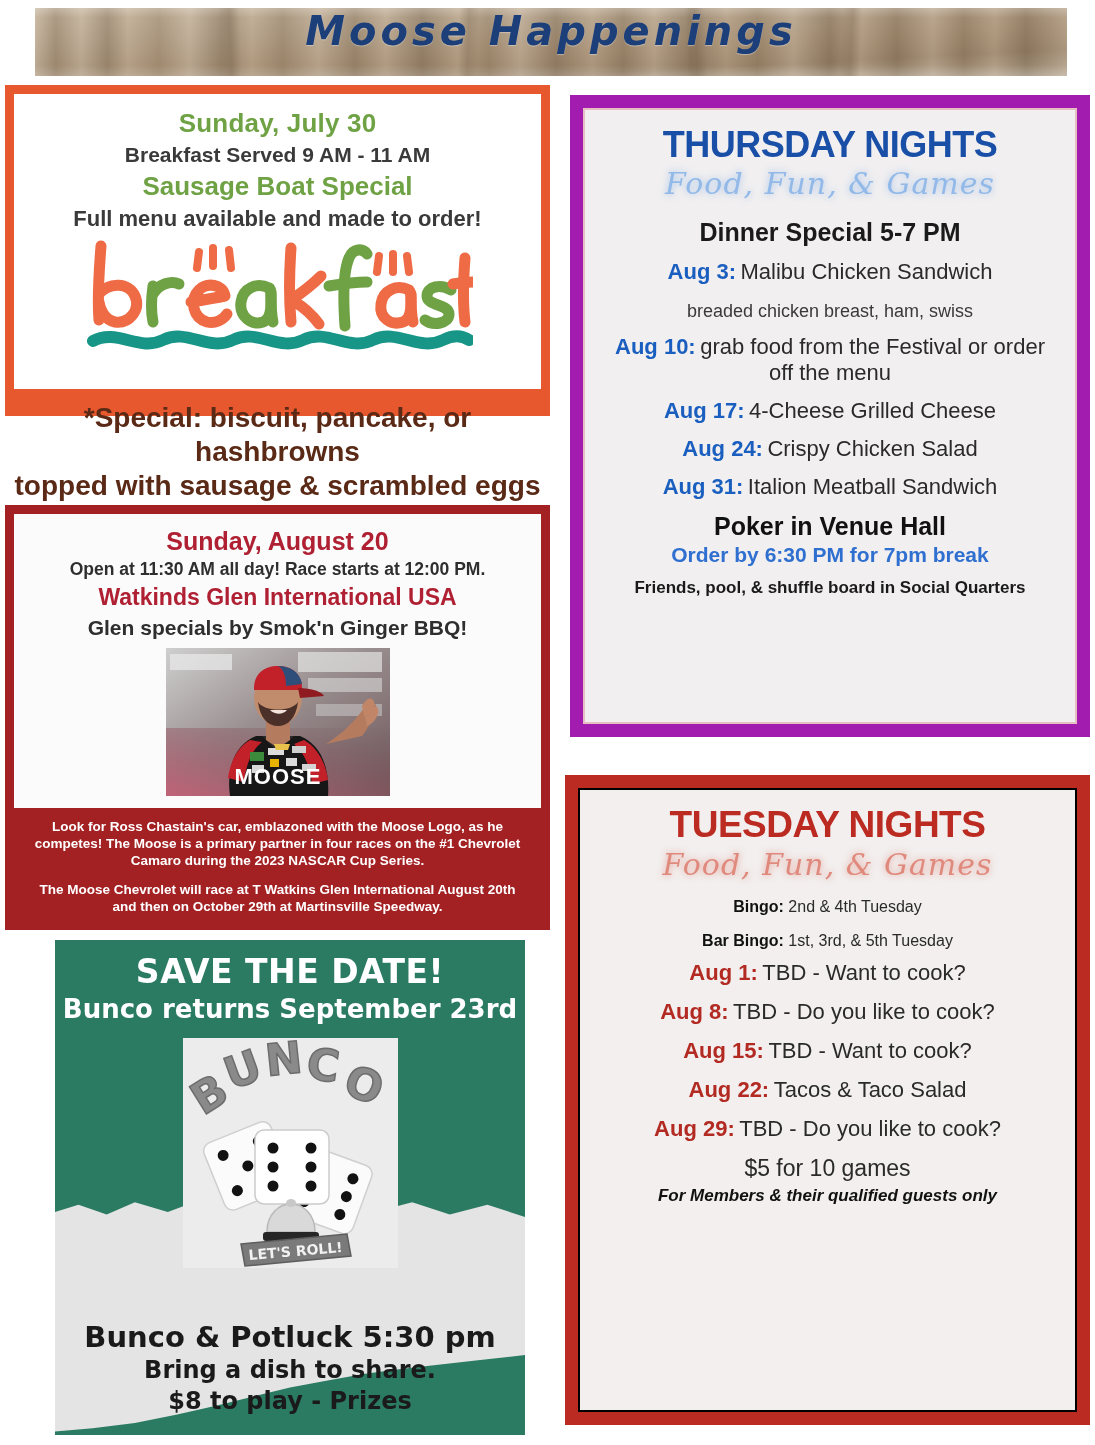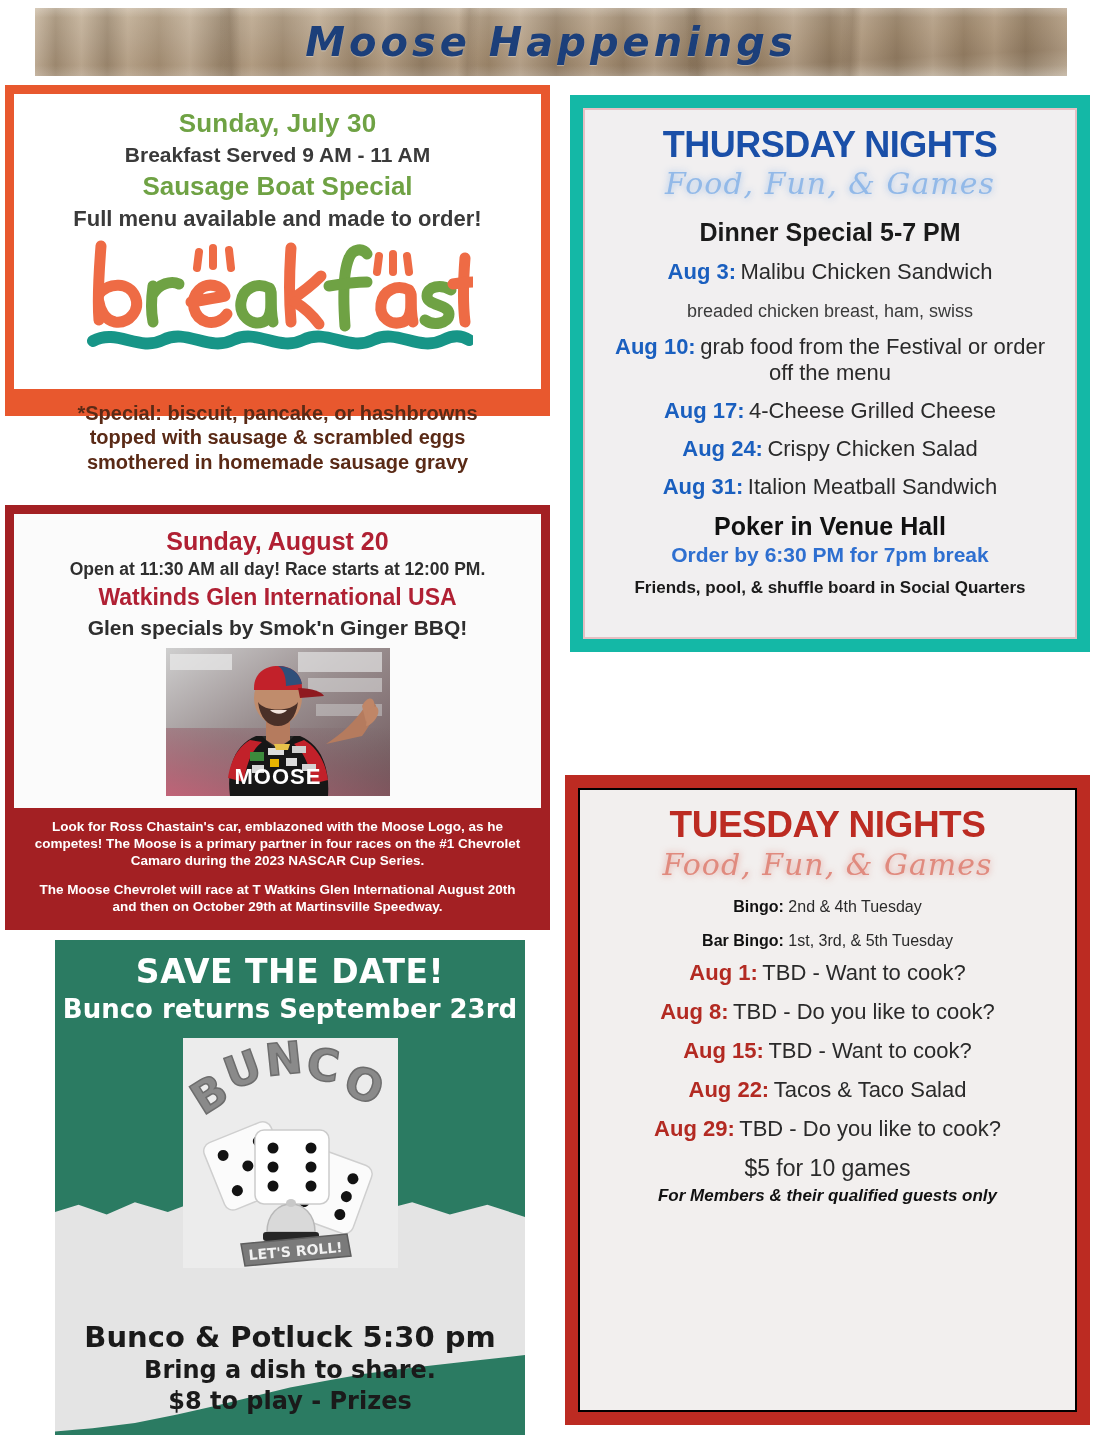--- a/index.html
+++ b/index.html
@@ -26,21 +26,21 @@
         rgba(0,0,0,.09) 24%, rgba(255,255,255,.15) 27.5%, rgba(0,0,0,.11) 31%,
         rgba(255,255,255,.12) 34%, rgba(0,0,0,.14) 37.5%, rgba(255,255,255,.10) 41%,
         rgba(0,0,0,.08) 44%, rgba(255,255,255,.17) 47%, rgba(0,0,0,.12) 50.5%,
         rgba(255,255,255,.11) 54%, rgba(0,0,0,.10) 57%, rgba(255,255,255,.15) 60%,
         rgba(0,0,0,.13) 63.5%, rgba(255,255,255,.09) 67%, rgba(0,0,0,.08) 70%,
         rgba(255,255,255,.16) 73.5%, rgba(0,0,0,.12) 77%, rgba(255,255,255,.12) 80%,
         rgba(0,0,0,.11) 83.5%, rgba(255,255,255,.14) 87%, rgba(0,0,0,.09) 90%,
         rgba(255,255,255,.10) 93%, rgba(0,0,0,.12) 96%, rgba(255,255,255,.15) 100%),
       linear-gradient(177deg, #c3b096 0%, #b5a086 30%, #a89073 58%, #9c8468 78%, #b3a189 100%);
     display: flex;
-    align-items: center;
+    align-items: flex-start;
     justify-content: center;
   }
   .header-banner::after {
     content: "";
     position: absolute; left: 0; right: 0; top: 0; bottom: 0;
     background:
       linear-gradient(88deg, transparent 18%, rgba(90,70,48,.22) 19%, transparent 20%),
       linear-gradient(92deg, transparent 41%, rgba(90,70,48,.20) 42%, transparent 43%),
       linear-gradient(87deg, transparent 63%, rgba(90,70,48,.18) 64%, transparent 65%),
       linear-gradient(93deg, transparent 78%, rgba(90,70,48,.20) 79%, transparent 80%),
@@ -86,21 +86,21 @@
     font-size: 26px; font-weight: bold; color: #6FA244;
     margin-top: 4px; line-height: 1.2;
   }
   .bk-menu {
     font-size: 22px; font-weight: bold; color: #3a3a3a;
     margin-top: 3px; line-height: 1.2;
   }
   .bk-logo { margin-top: 6px; }
   .bk-footer {
     color: #5A2A16;
-    font-size: 20px; font-weight: bold; line-height: 1.22;
+    font-size: 28px; font-weight: bold; line-height: 1.22;
     text-align: center;
     padding-top: 12px;
   }
 
   
   .nascar-card {
     left: 5px; top: 505px;
     width: 545px; height: 425px;
     background: #A32023;
     padding: 9px 9px 0;
@@ -164,22 +164,22 @@
     font-family: "DejaVu Sans", sans-serif;
     color: #1a1a1a;
   }
   .bc-potluck { font-size: 29px; font-weight: bold; line-height: 1.18; }
   .bc-dish { font-size: 24px; font-weight: bold; line-height: 1.18; margin-top: 2px; }
   .bc-price { font-size: 24px; font-weight: bold; line-height: 1.18; margin-top: 2px; }
 
   
   .thursday-card {
     left: 570px; top: 95px;
-    width: 520px; height: 557px;
-    background: #14b8a6;
+    width: 520px; height: 642px;
+    background: #a21caf;
     padding: 13px;
   }
   .thursday-inner {
     background: #f1eff0;
     border: 2px solid #e6bfc3;
     height: 100%;
     padding: 16px 12px 10px;
     text-align: center;
   }
   .th-title {

